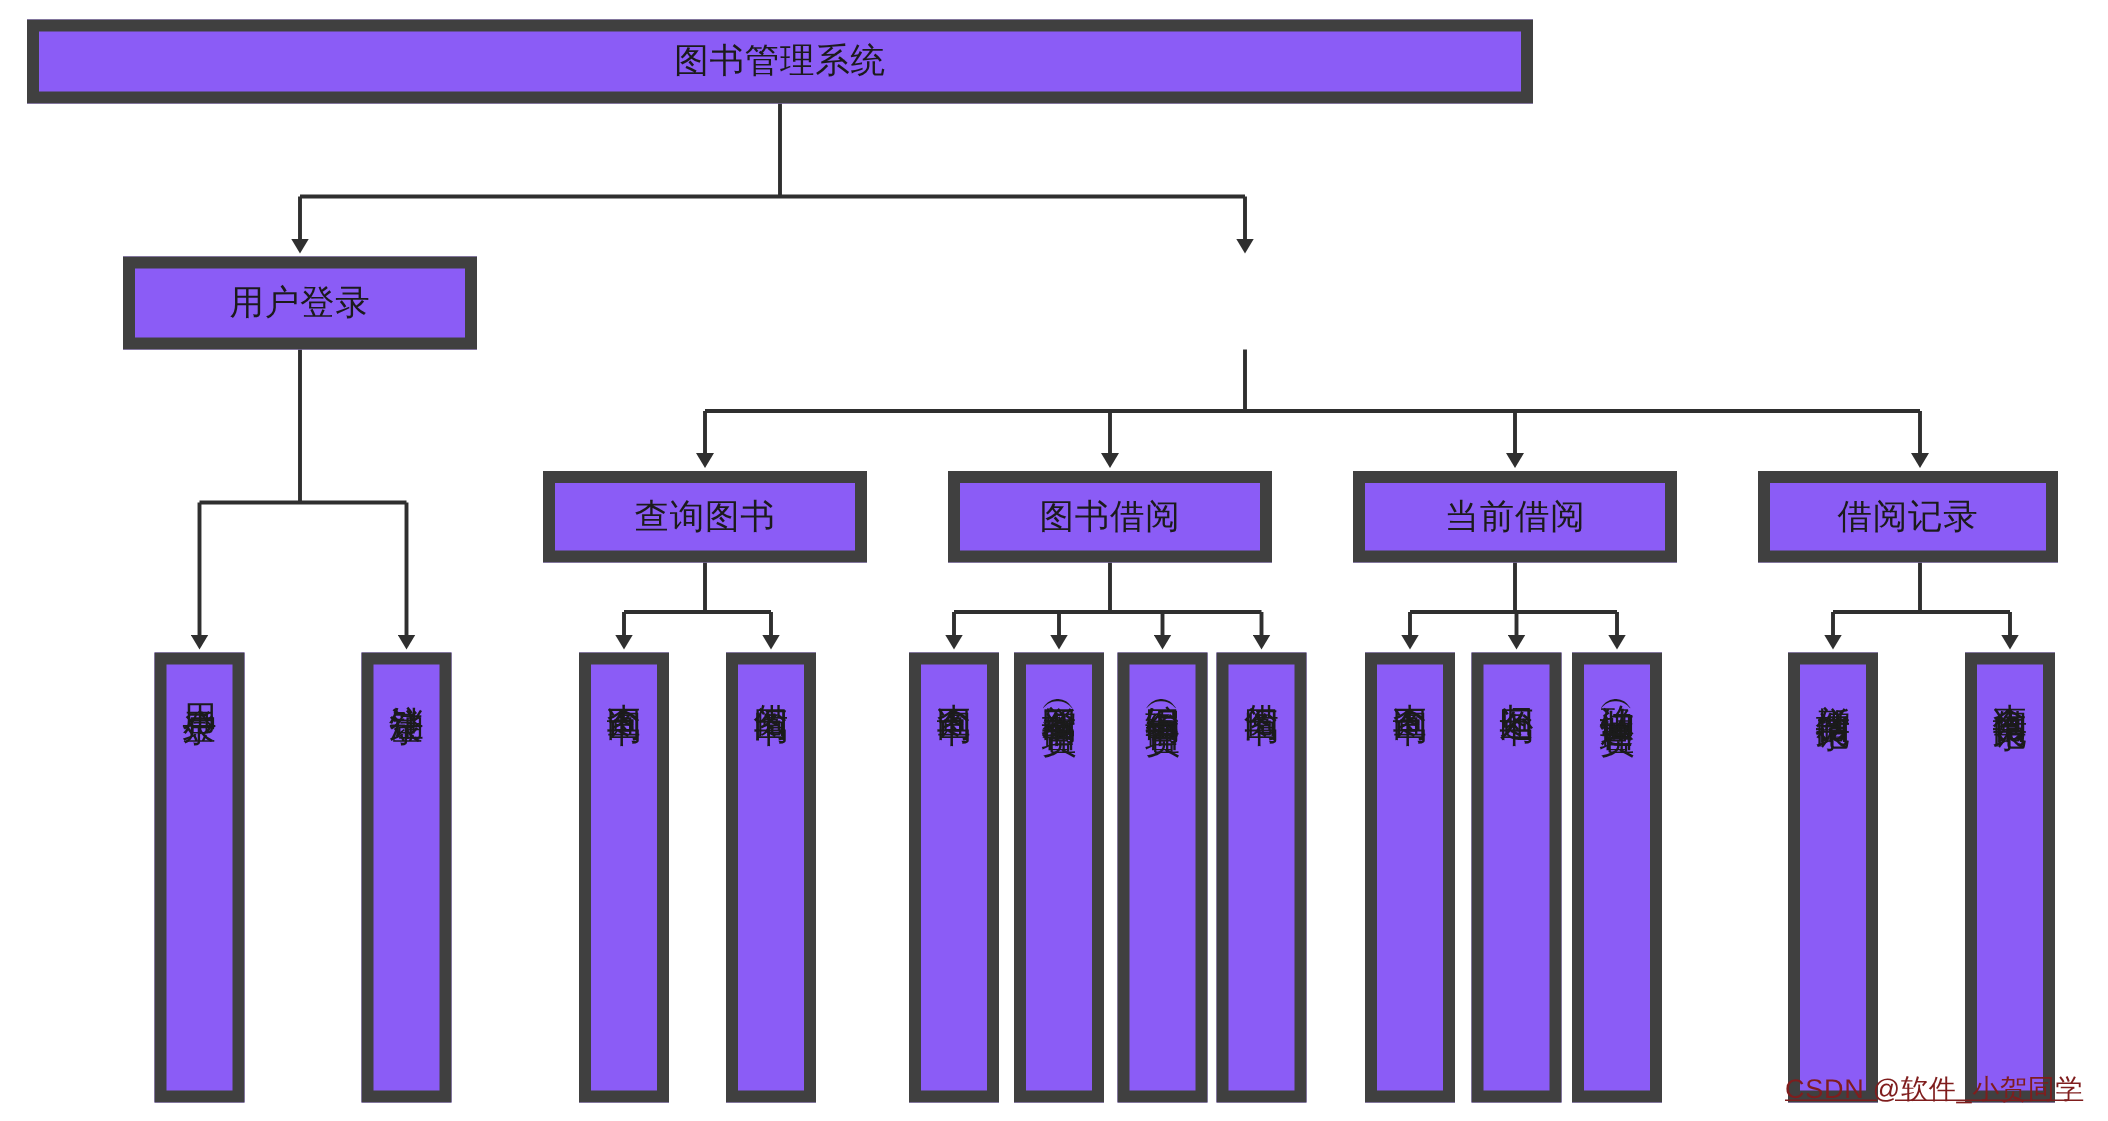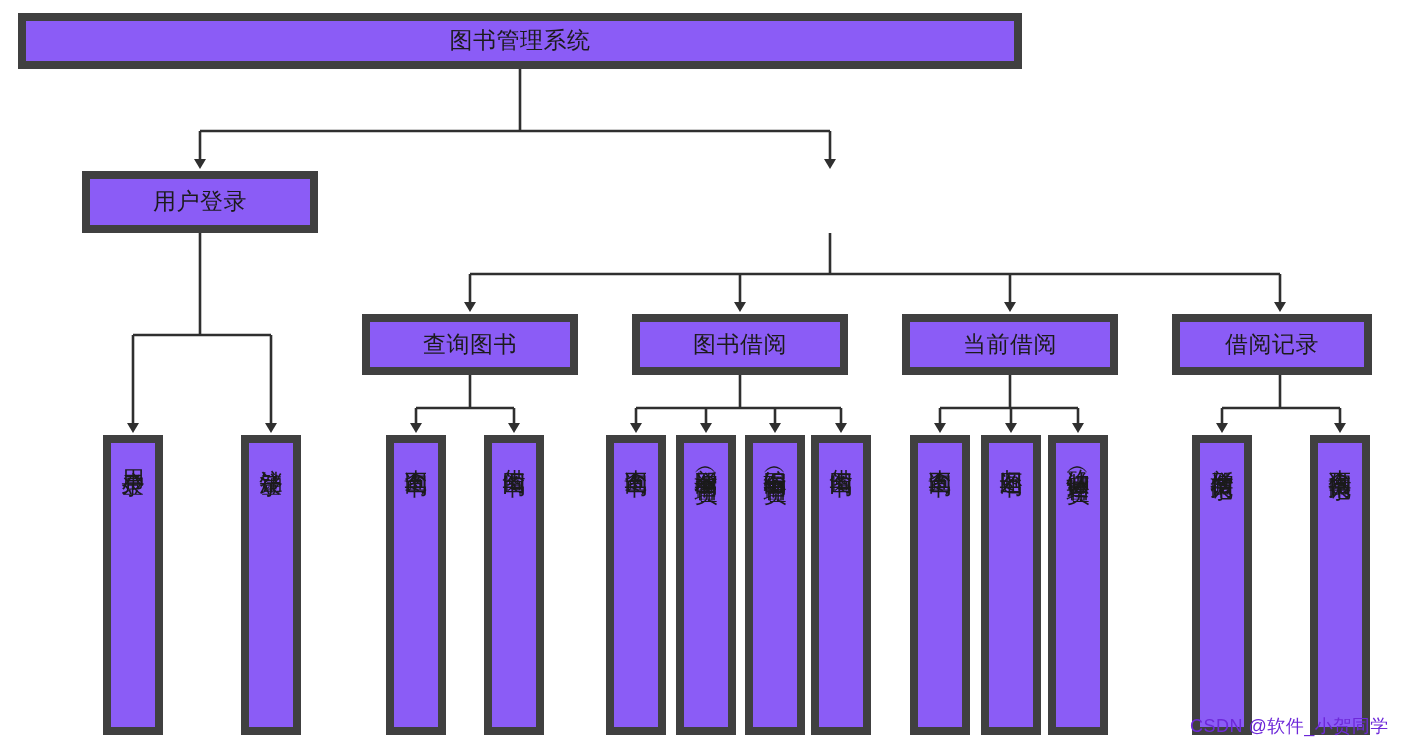--- a/index.html
+++ b/index.html
@@ -57,23 +57,24 @@
     text-orientation: upright;
     font-size: 23px;
     letter-spacing: 2px;
     line-height: 1;
   }
   .watermark {
     position: absolute;
     left: 1190px;
     top: 714px;
     font-size: 18px;
-    color: #6d28d9;
+    color: #7f1d1d;
     letter-spacing: 0.5px;
     white-space: pre;
+    text-decoration: underline;
   }
 </style>
 </head>
 <body>
 
 <div id="diagram-root">
 
   <svg class="edges" viewBox="0 0 1405 747">
     <defs>
       <marker id="arrow" markerWidth="10" markerHeight="12" refX="1" refY="6" orient="auto" markerUnits="userSpaceOnUse">

